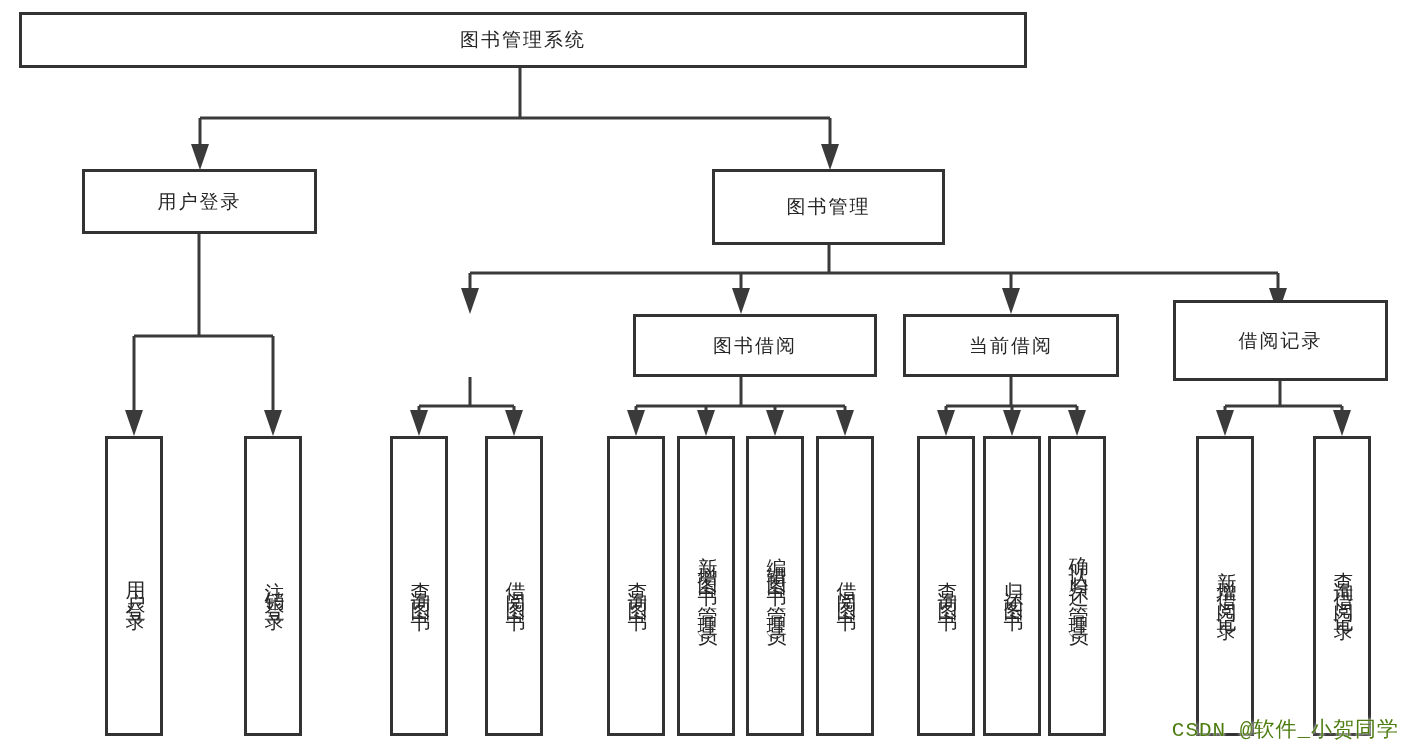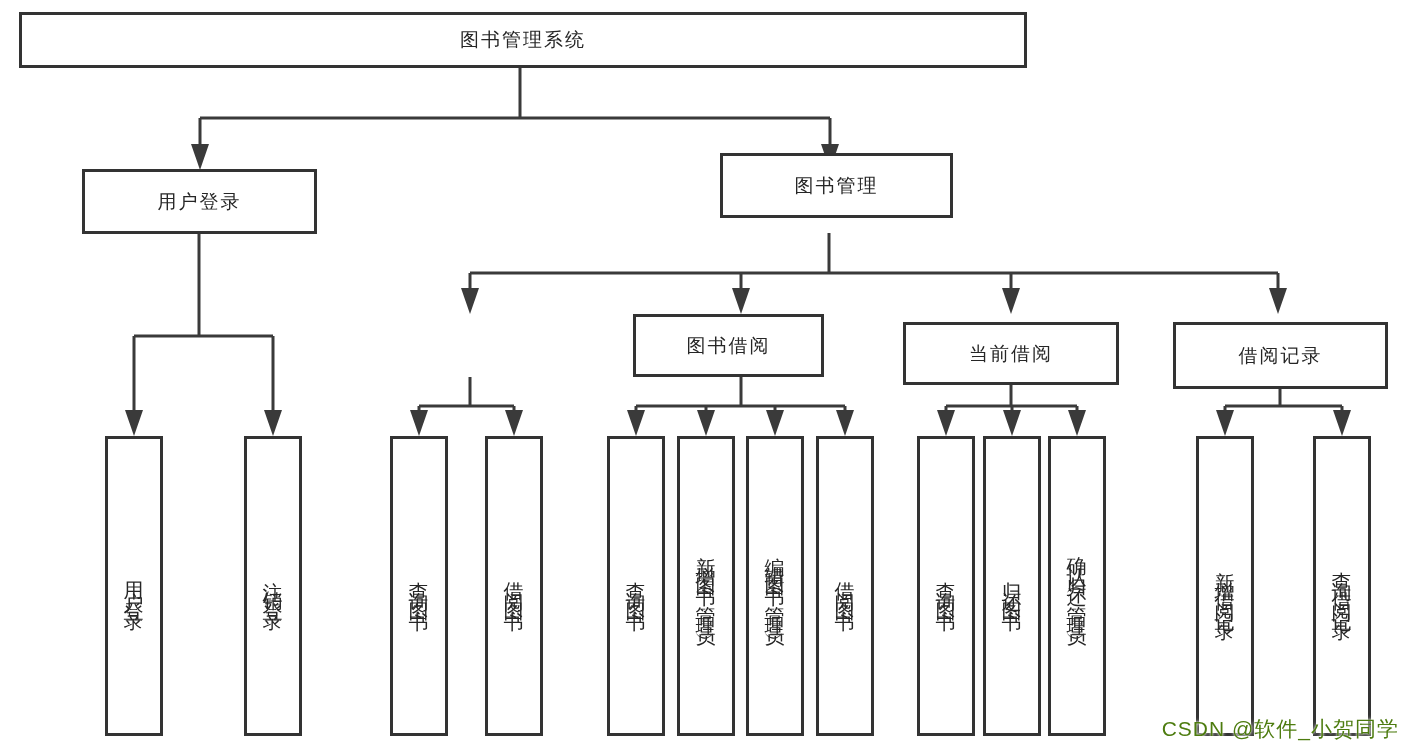--- a/index.html
+++ b/index.html
@@ -1,21 +1,21 @@
 <!DOCTYPE html>
 <html><head>
 <meta charset="utf-8">
 <style>
   html, body { margin: 0; padding: 0; background: #ffffff; }
   .canvas {
     position: relative;
     width: 1405px;
     height: 747px;
     background: #ffffff;
-    font-family: Liberation Sans, sans-serif;
+    font-family: Liberation Mono, monospace;
     overflow: hidden;
   }
   svg.connectors {
     position: absolute;
     left: 0; top: 0;
     width: 1405px; height: 747px;
     z-index: 1;
   }
   .hbox {
     position: absolute;
@@ -95,25 +95,25 @@
       <polygon points="1003,410 1021,410 1012,436"></polygon>
       <polygon points="1068,410 1086,410 1077,436"></polygon>
       <polygon points="1216,410 1234,410 1225,436"></polygon>
       <polygon points="1333,410 1351,410 1342,436"></polygon>
     </g>
   </svg>
 
   <div class="hbox" style="left:19px; top:12px; width:1008px; height:56px;">图书管理系统</div>
 
   <div class="hbox" style="left:82px; top:169px; width:235px; height:65px;">用户登录</div>
-  <div class="hbox" style="left:712px; top:153px; width:233px; height:65px;margin-left:8px;">图书管理</div>
+  <div class="hbox" style="left:712px; top:169px; width:233px; height:76px;">图书管理</div>
 
-  <div class="hbox" style="left:633px; top:314px; width:191px; height:63px;">图书借阅</div>
-  <div class="hbox" style="left:903px; top:314px; width:216px; height:63px;margin-top:8px;">当前借阅</div>
-  <div class="hbox" style="left:1173px; top:322px; width:215px; height:67px;">借阅记录</div>
+  <div class="hbox" style="left:633px; top:314px; width:244px; height:63px;">图书借阅</div>
+  <div class="hbox" style="left:903px; top:314px; width:216px; height:63px;">当前借阅</div>
+  <div class="hbox" style="left:1173px; top:300px; width:215px; height:81px;">借阅记录</div>
 
   <div class="vbox" style="left:105px;">
     <span class="vtext">用户登录</span>
   </div>
   <div class="vbox" style="left:244px;">
     <span class="vtext">注销登录</span>
   </div>
 
   <div class="vbox" style="left:390px;">
     <span class="vtext">查询图书</span>

